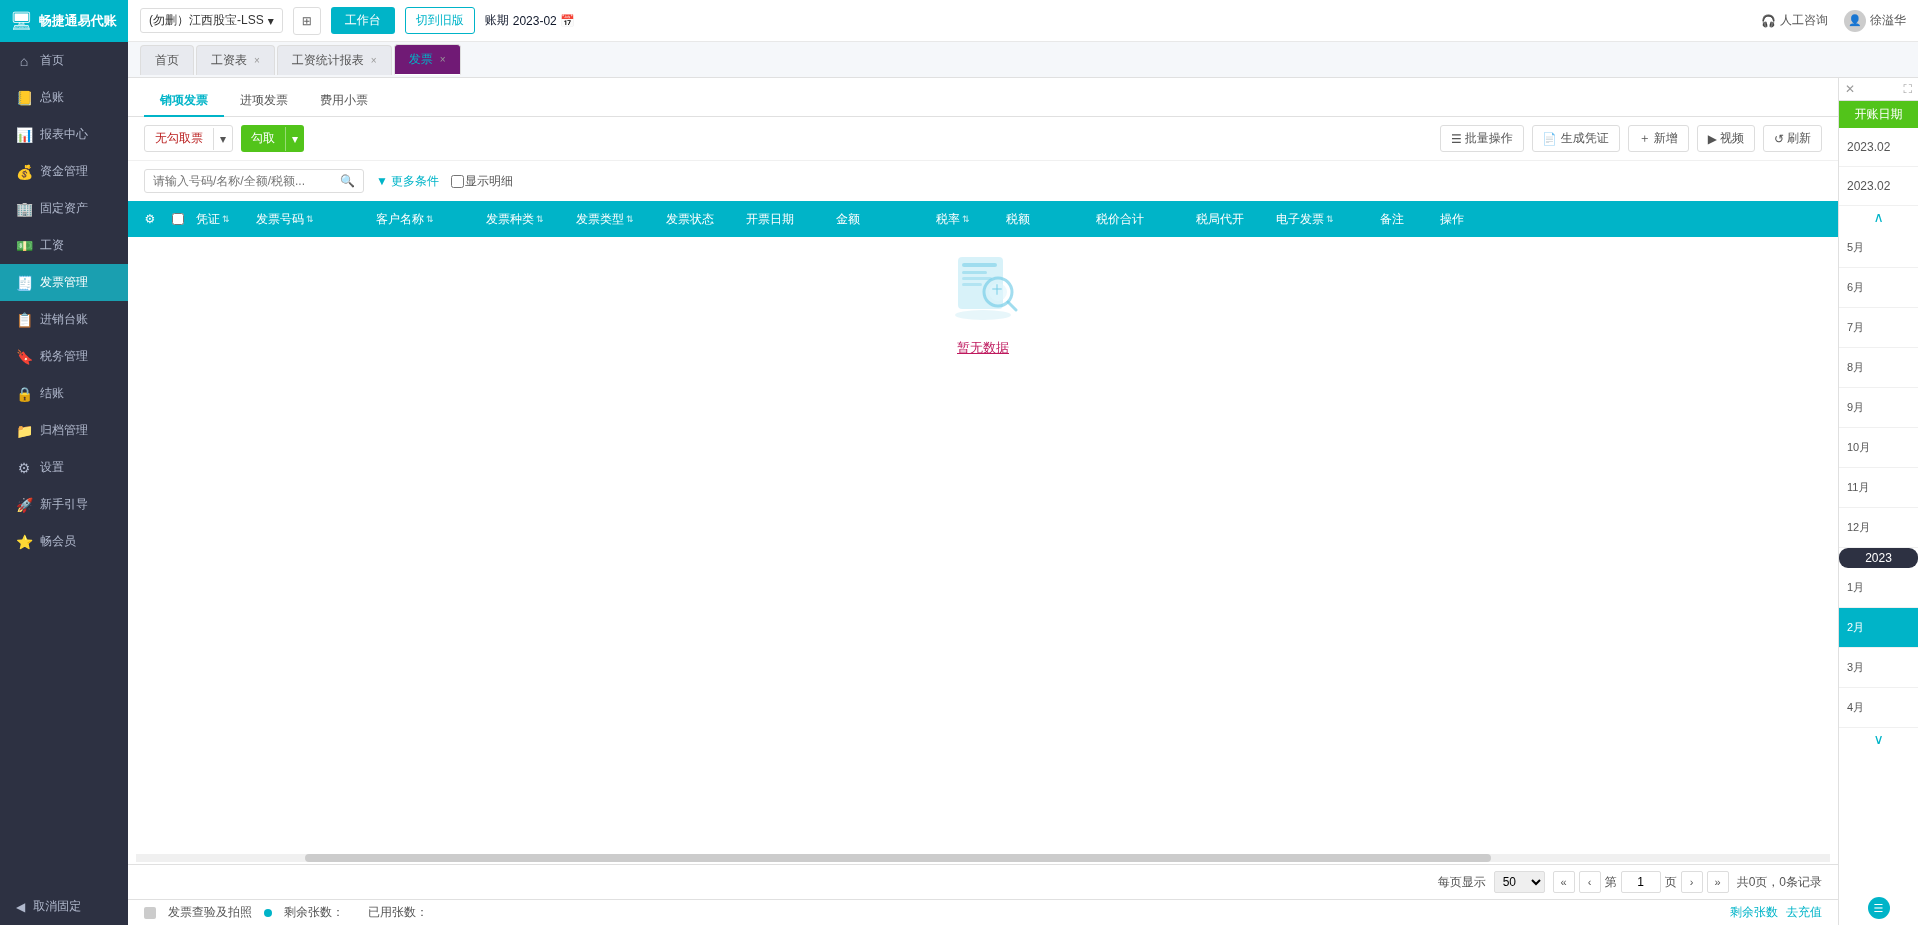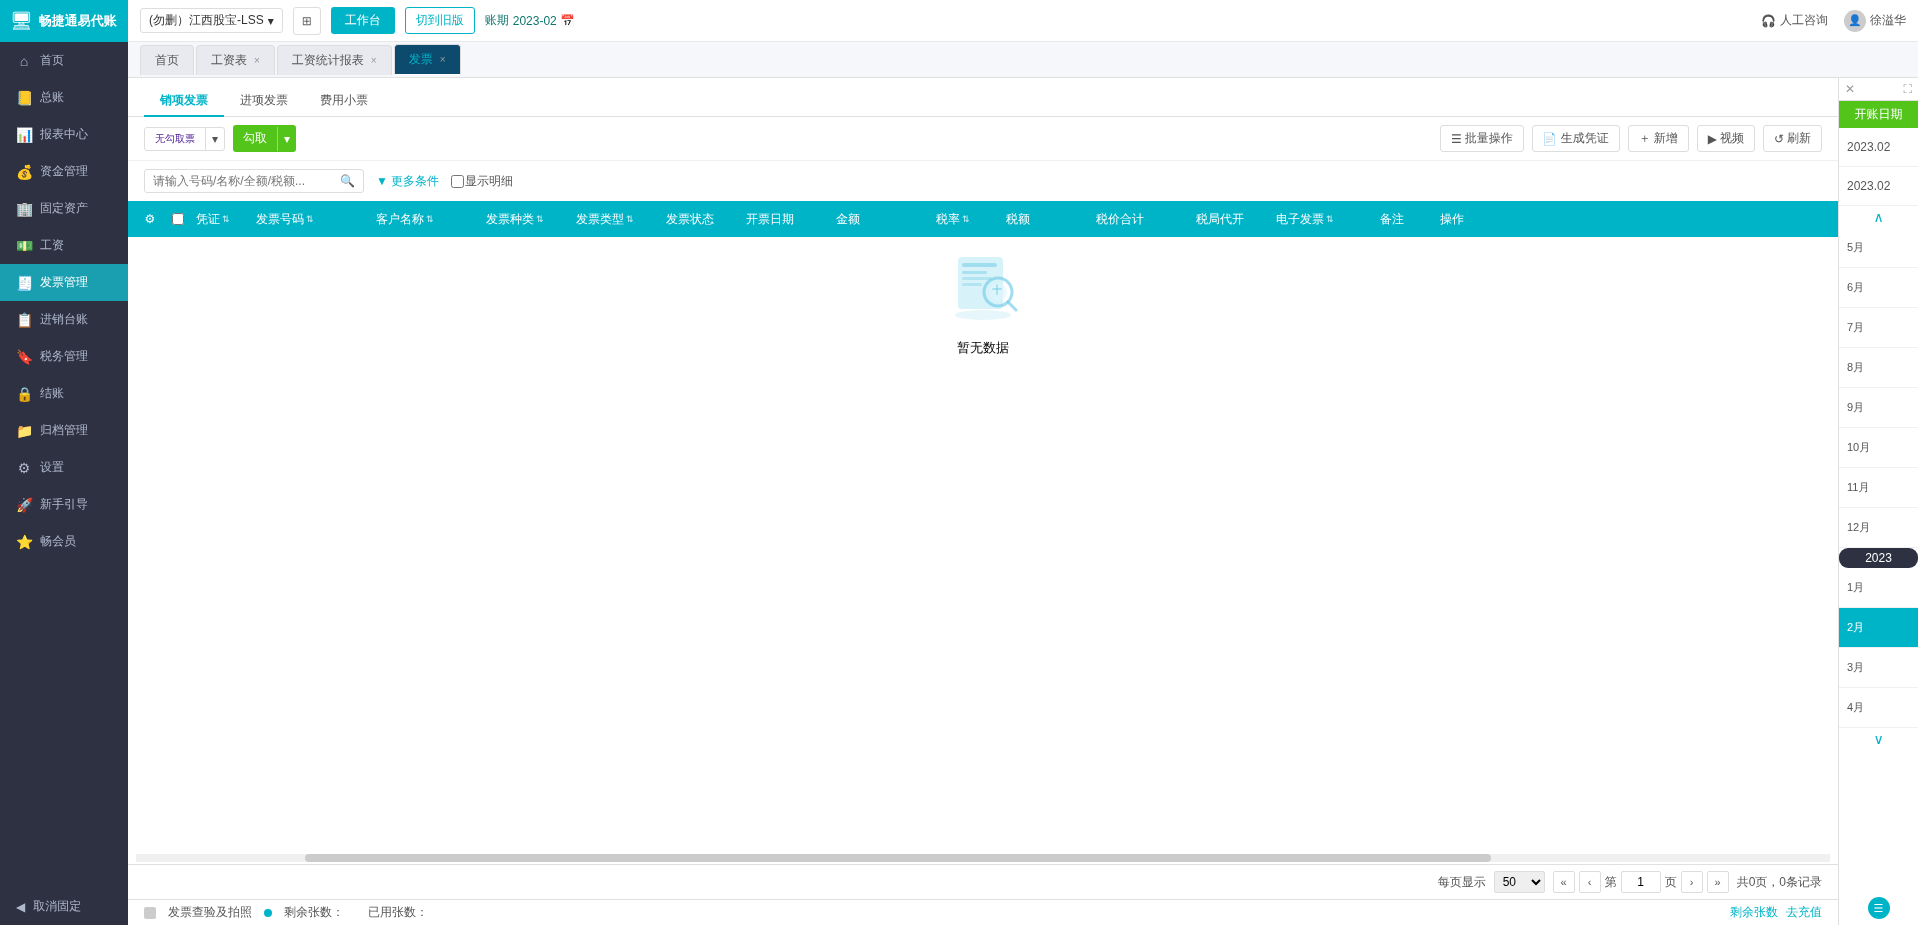--- a/index.html
+++ b/index.html
@@ -103,21 +103,21 @@
       border-radius: 3px;
       padding: 4px 10px;
       cursor: pointer;
       font-size: 12px;
     }
     .topbar-period {
       display: flex;
       align-items: center;
       gap: 4px;
       font-size: 12px;
-      color: #0f766e;
+      color: #0f172a;
     }
     .topbar-right {
       margin-left: auto;
       display: flex;
       align-items: center;
       gap: 16px;
     }
     .topbar-right-item {
       display: flex;
       align-items: center;
@@ -145,21 +145,21 @@
       border-radius: 4px 4px 0 0;
       cursor: pointer;
       font-size: 12px;
       color: #555;
       background: #e8eaef;
       border: 1px solid #ddd;
       border-bottom: none;
       position: relative;
     }
     .tab.active {
-      background: #0c4a6e;
+      background: #701a75;
       color: #00b4c8;
       border-color: #ddd;
       border-bottom: 1px solid white;
     }
     .tab-close {
       font-size: 10px;
       color: #999;
       cursor: pointer;
       margin-left: 2px;
     }
@@ -307,21 +307,21 @@
 
     
     .empty-state {
       flex: 1;
       display: flex;
       flex-direction: column;
       align-items: center;
       justify-content: center;
       gap: 12px;
     }
-    .empty-text { color: #000000; font-size: 13px; }
+    .empty-text { color: #be185d; font-size: 13px; text-decoration: underline; }
 
     
     .footer {
       display: flex;
       align-items: center;
       padding: 6px 16px;
       background: white;
       border-top: 1px solid #e0e0e0;
       gap: 8px;
     }
@@ -552,21 +552,21 @@
         <div id="sub-tabs-container" style="display:flex;">
             <div class="sub-tab active">销项发票</div>
             <div class="sub-tab">进项发票</div>
             <div class="sub-tab">费用小票</div>
           </div>
       </div>
 
       <div class="toolbar">
         <div style="display:flex;align-items:center;gap:8px;">
           <div style="display:flex;align-items:center;border:1px solid #ddd;border-radius:3px;overflow:hidden;cursor:pointer;">
-            <span style="padding:4px 10px;font-size:10px;color:#4c1d95;">无勾取票</span>
+            <span style="padding:4px 10px;font-size:12px;color:#b91c1c;">无勾取票</span>
             <span style="padding:4px 6px;border-left:1px solid #ddd;color:#555;">▾</span>
           </div>
           <div style="display:flex;align-items:center;background:#52c41a;border-radius:3px;overflow:hidden;cursor:pointer;">
             <span style="padding:5px 10px;font-size:12px;color:white;">勾取</span>
             <span style="padding:5px 6px;border-left:1px solid rgba(255,255,255,0.4);color:white;">▾</span>
           </div>
         </div>
         <div class="toolbar-right">
           <button class="btn-outline">
             <span>☰</span>

